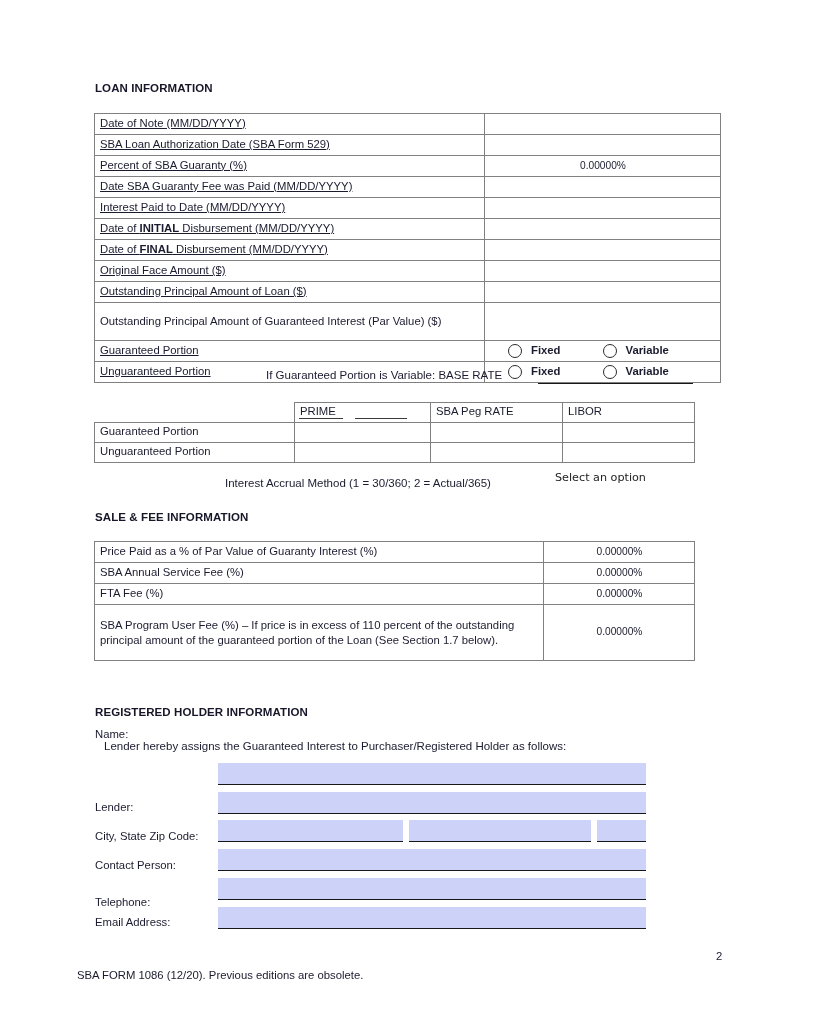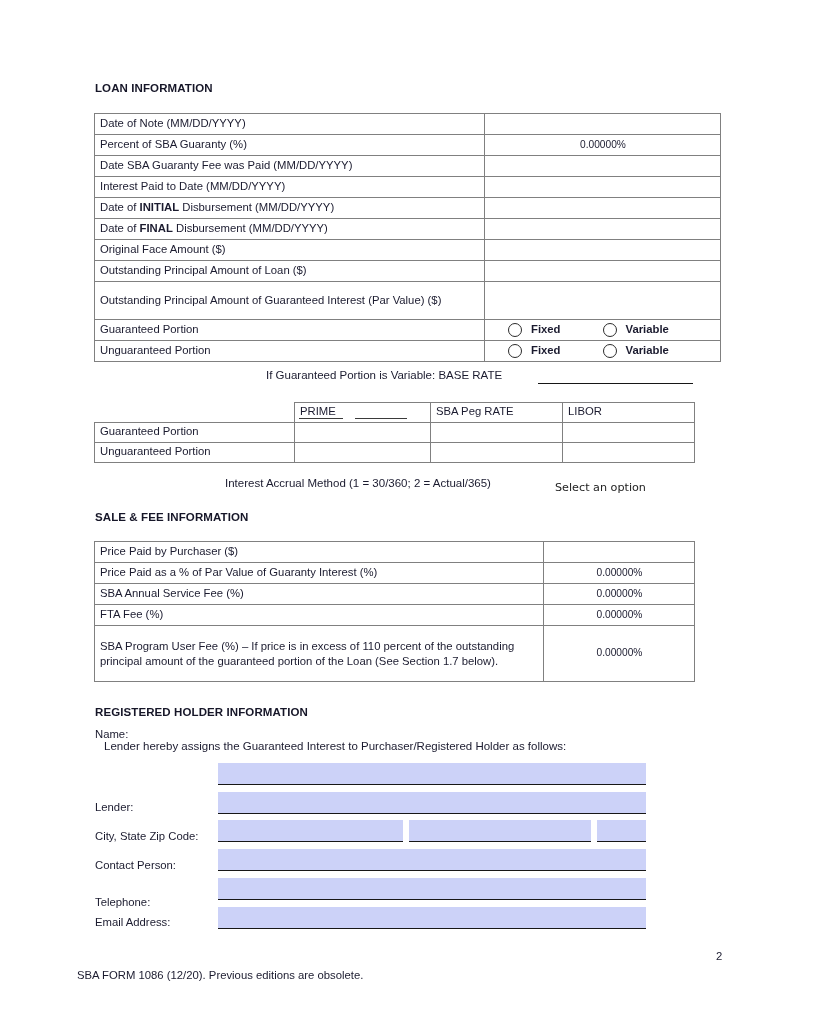--- a/index.html
+++ b/index.html
@@ -48,21 +48,21 @@
     line-height: 15.5px;
   }
   td.val {
     text-align: center;
     font-size: 10.2px;
     color: #2c2c44;
   }
 
   
   #loan-table { left: 94px; top: 113px; width: 626px; }
-  #loan-table td.lbl { height: 17px; }
+  #loan-table td.lbl { height: 17px; text-decoration: underline; }
   #loan-table td.two-line { height: 33px; padding-top: 2px; }
 
   
   #rate-table { left: 94px; top: 402px; width: 600px; }
   #rate-table td { height: 16px; }
   #rate-table td.noborder {
     border: none;
     background: transparent;
   }
   #rate-table td.hdr { font-size: 11.3px; }
@@ -170,20 +170,24 @@
   <div class="section-heading" style="left:95px; top:82px;">LOAN INFORMATION</div>
 
   <table class="grid" id="loan-table">
     <colgroup>
         <col style="width:390px">
         <col style="width:236px">
       </colgroup>
     <tbody>
       <tr>
         <td class="lbl"><span>Date of Note (MM/DD/YYYY)</span></td>
+        <td class="val"></td>
+      </tr>
+      <tr>
+        <td class="lbl"><span>SBA Loan Authorization Date (SBA Form 529)</span></td>
         <td class="val"></td>
       </tr>
       <tr>
         <td class="lbl"><span>Percent of SBA Guaranty (%)</span></td>
         <td class="val">0.00000%</td>
       </tr>
       <tr>
         <td class="lbl"><span>Date SBA Guaranty Fee was Paid (MM/DD/YYYY)</span></td>
         <td class="val"></td>
       </tr>
@@ -273,35 +277,31 @@
         <td></td>
         <td></td>
       </tr>
     </tbody>
   </table>
 
   <div class="rule thin" style="left:299px; top:418px; width:44px;"></div>
   <div class="rule thin" style="left:355px; top:418px; width:52px;"></div>
 
   <div class="center-line" style="left:225px; top:477px;">Interest Accrual Method (1 = 30/360; 2 = Actual/365)</div>
-  <div class="select-option" style="left:555px; top:481px;">Select an option</div>
+  <div class="select-option" style="left:555px; top:471px;">Select an option</div>
 
   <div class="section-heading" style="left:95px; top:511px;">SALE &amp; FEE INFORMATION</div>
 
   <table class="grid" id="fee-table">
     <colgroup>
         <col style="width:449px">
         <col style="width:151px">
       </colgroup>
     <tbody>
       <tr>
-        <td>Price Paid by Purchaser ($)</td>
-        <td class="val"></td>
-      </tr>
-      <tr>
         <td>Price Paid as a % of Par Value of Guaranty Interest (%)</td>
         <td class="val">0.00000%</td>
       </tr>
       <tr>
         <td>SBA Annual Service Fee (%)</td>
         <td class="val">0.00000%</td>
       </tr>
       <tr>
         <td>FTA  Fee (%)</td>
         <td class="val">0.00000%</td>

